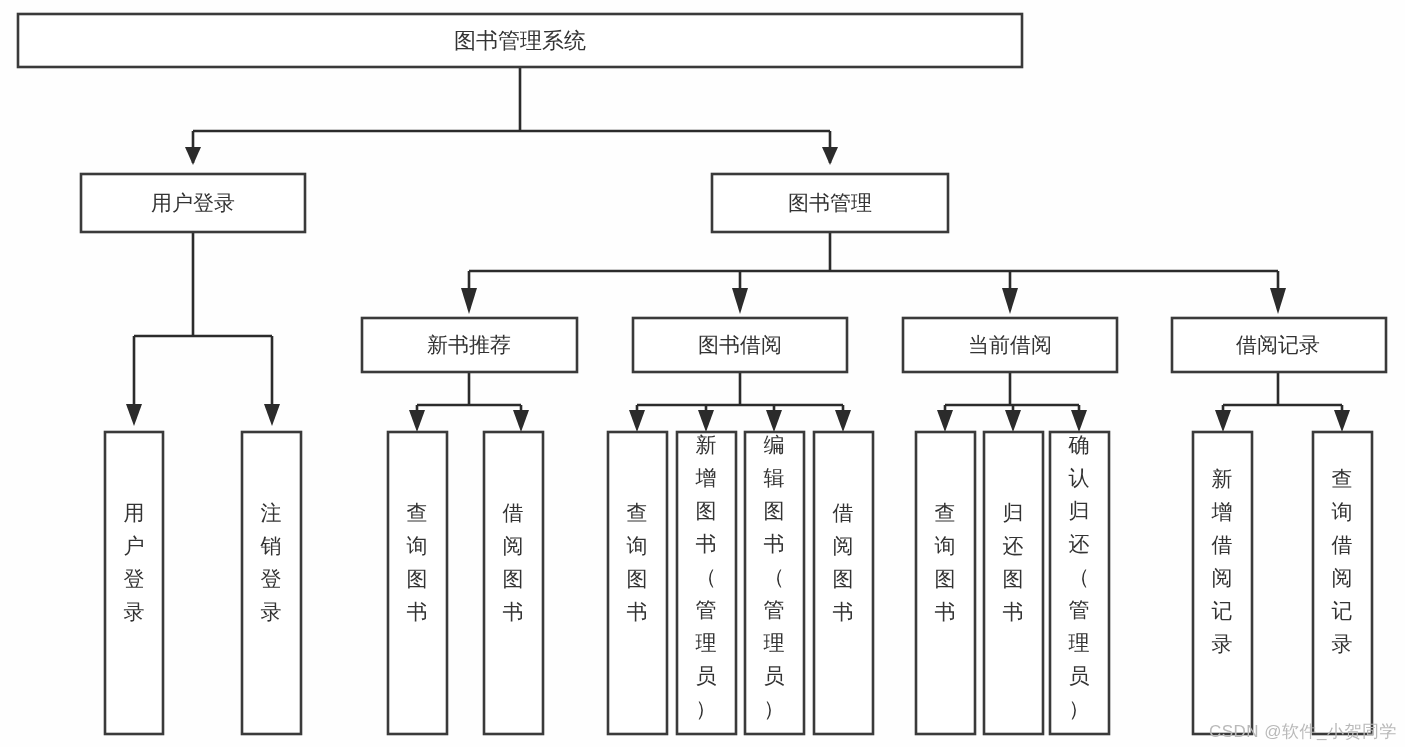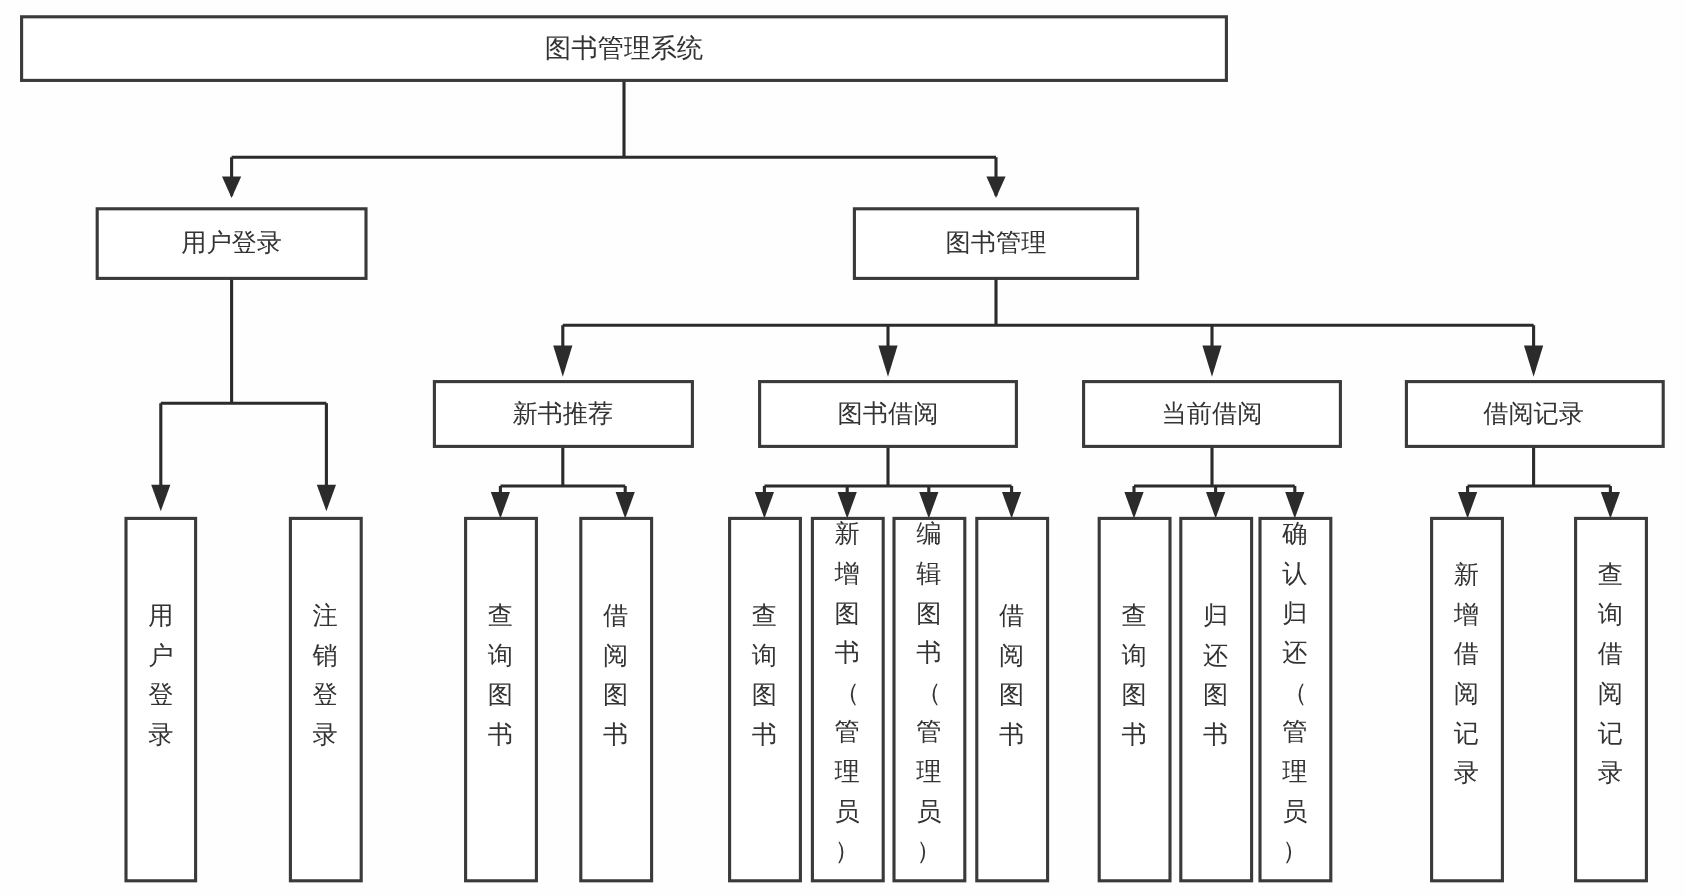--- a/index.html
+++ b/index.html
@@ -198,13 +198,14 @@
         <rect class="node-rect" x="1193" y="432" width="59" height="302"></rect>
         <text class="leaf-label" x="1222" y="486"><tspan x="1222" y="486">新</tspan><tspan x="1222" y="519">增</tspan><tspan x="1222" y="552">借</tspan><tspan x="1222" y="585">阅</tspan><tspan x="1222" y="618">记</tspan><tspan x="1222" y="651">录</tspan></text>
       </g>
       <g>
         <rect class="node-rect" x="1313" y="432" width="59" height="302"></rect>
         <text class="leaf-label" x="1342" y="486"><tspan x="1342" y="486">查</tspan><tspan x="1342" y="519">询</tspan><tspan x="1342" y="552">借</tspan><tspan x="1342" y="585">阅</tspan><tspan x="1342" y="618">记</tspan><tspan x="1342" y="651">录</tspan></text>
       </g>
     </g>
   </svg>
 
+  <div class="watermark">CSDN @软件_小贺同学</div>
 </div>
 
 </body></html>

